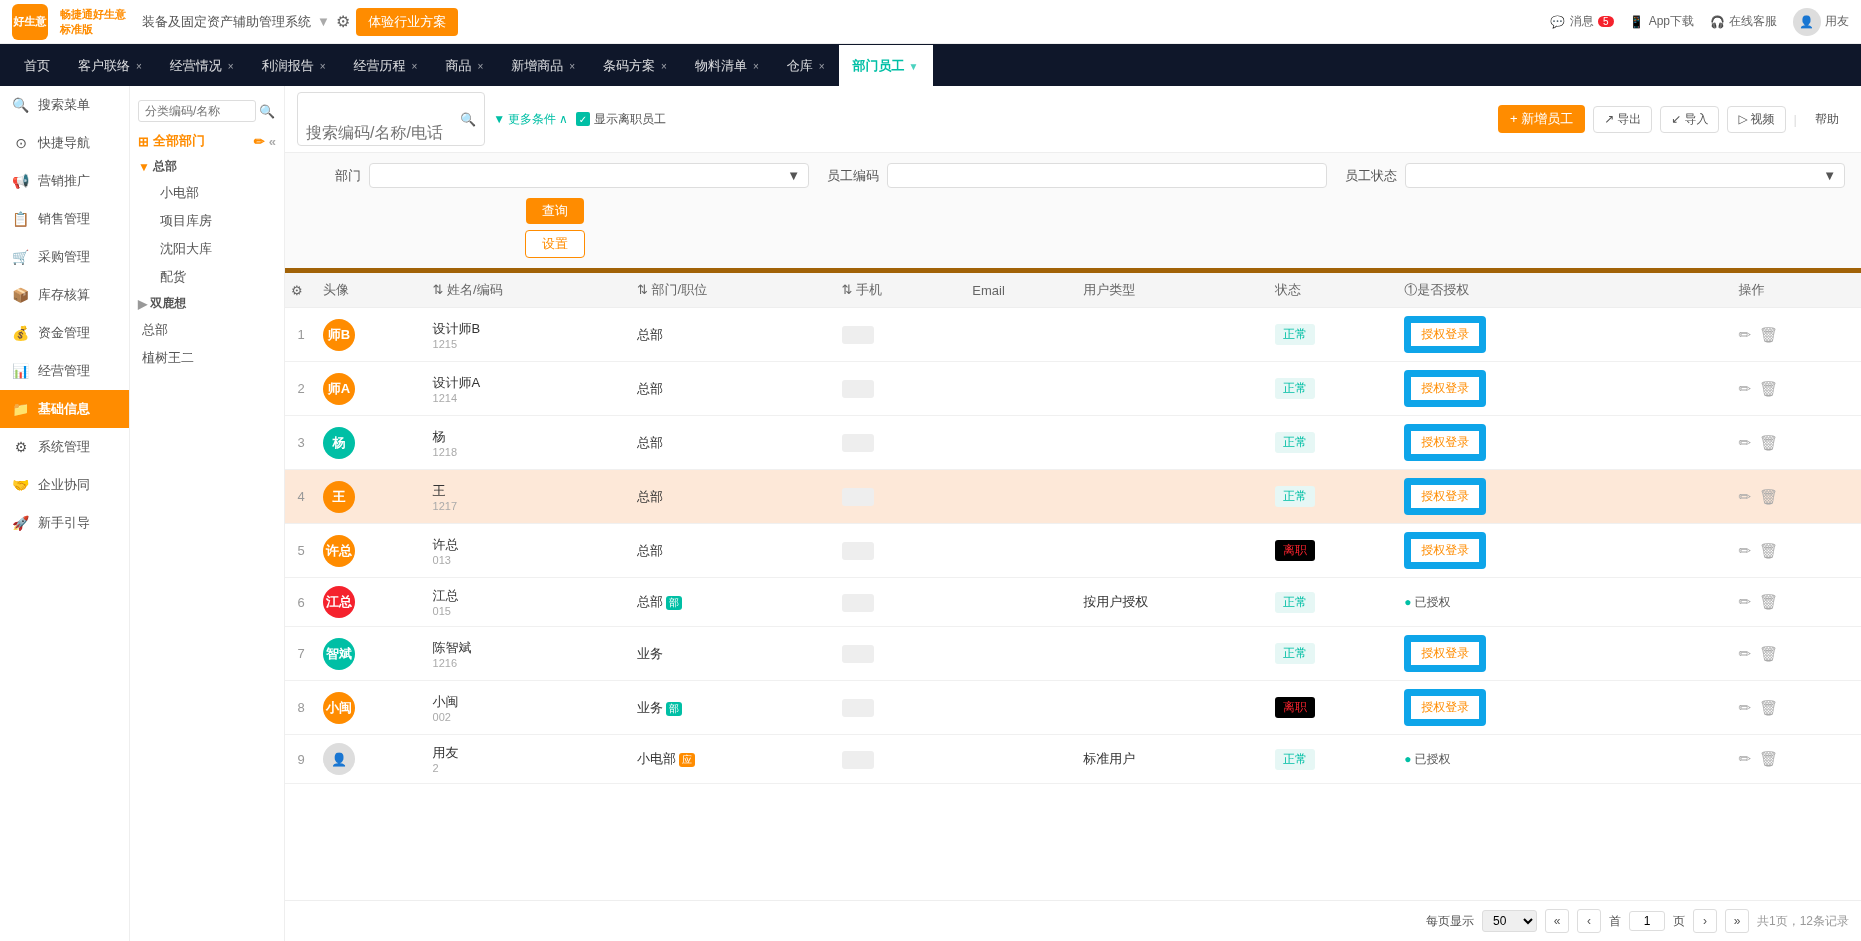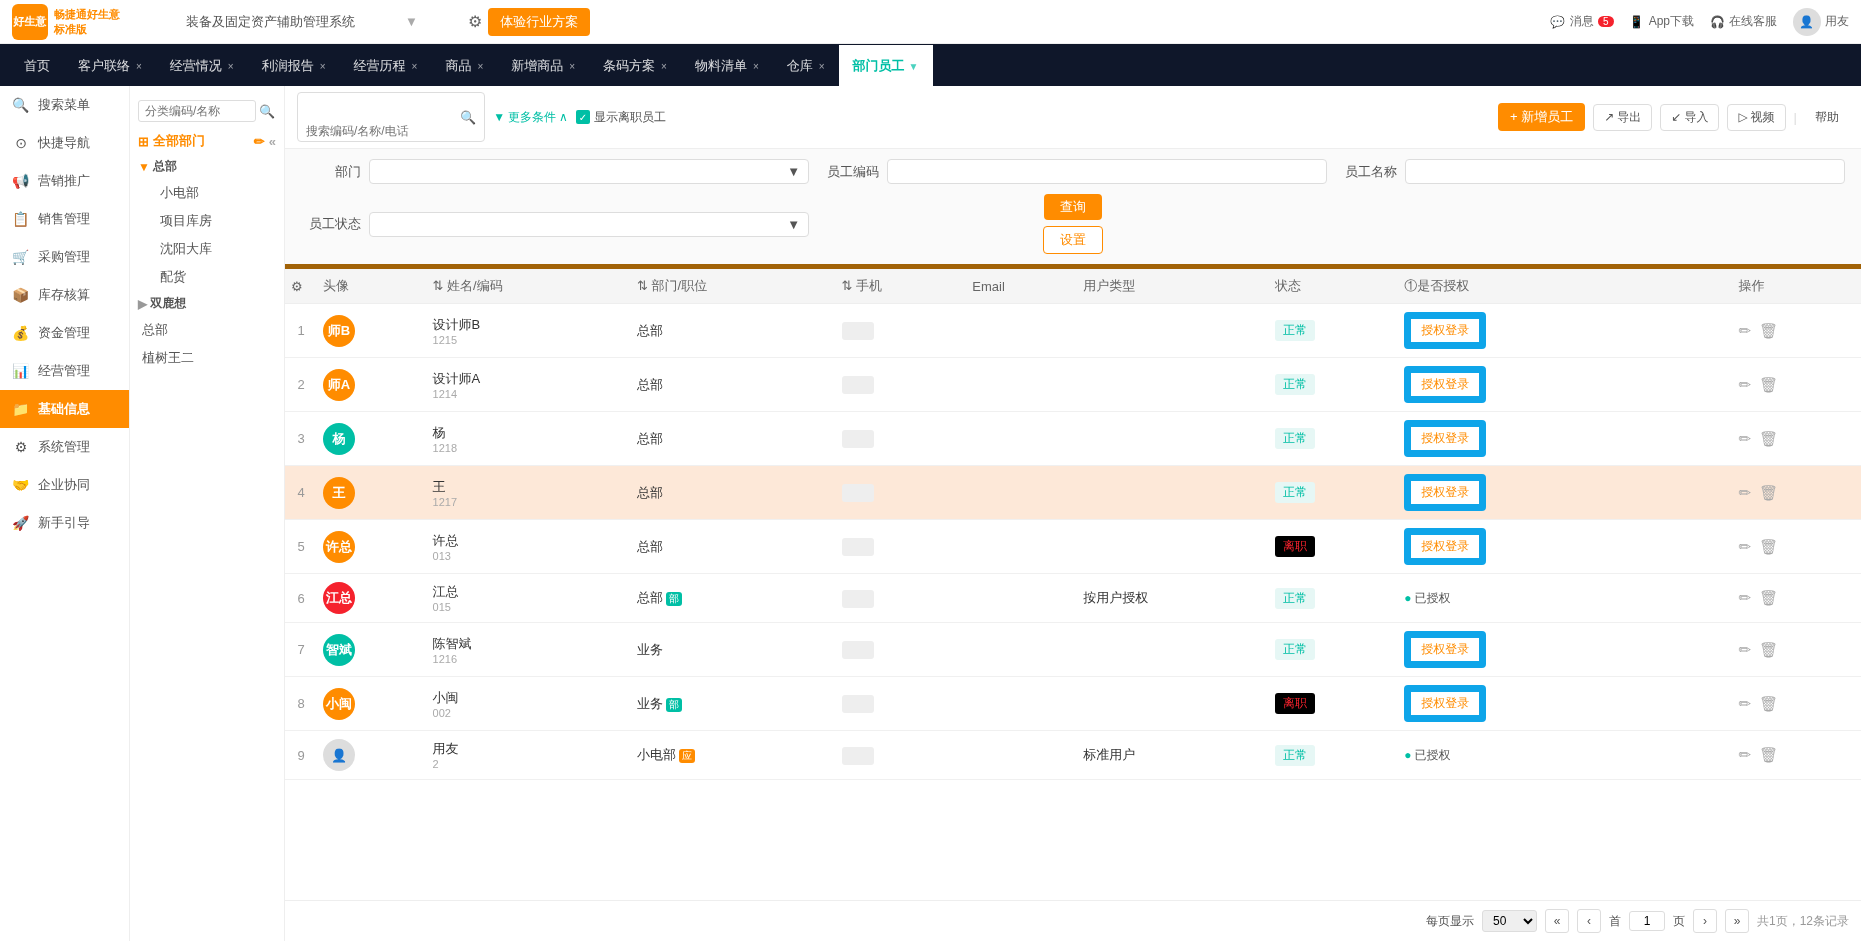--- a/index.html
+++ b/index.html
@@ -1,24 +1,24 @@
 <!DOCTYPE html>
 <html><head>
   <meta charset="utf-8">
   <style>
     * { box-sizing: border-box; margin: 0; padding: 0; }
     body { font-family: 'Microsoft YaHei', Arial, sans-serif; font-size: 13px; background: #f5f5f5; color: #333; }
 
     
     .top-bar { display: flex; align-items: center; background: #fff; height: 44px; padding: 0 12px; border-bottom: 1px solid #eee; }
-    .logo-area { display: flex; align-items: center; gap: 6px; width: 130px; }
+    .logo-area { display: flex; align-items: center; gap: 12px; width: 130px; }
     .logo-icon { width: 36px; height: 36px; background: #ff8c00; border-radius: 6px; display: flex; align-items: center; justify-content: center; color: #fff; font-size: 11px; font-weight: bold; }
     .logo-text { font-size: 12px; color: #ff8c00; font-weight: bold; line-height: 1.3; }
     .system-title { font-size: 13px; color: #555; flex: 1; display: flex; align-items: center; gap: 6px; }
-    .system-title span { cursor: pointer; margin-left: 44px; }
+    .system-title span { cursor: pointer; }
     .top-right { display: flex; align-items: center; gap: 16px; margin-left: auto; }
     .top-icon-btn { display: flex; align-items: center; gap: 4px; cursor: pointer; color: #666; font-size: 12px; }
     .badge { background: #f5222d; color: #fff; border-radius: 10px; font-size: 10px; padding: 0 4px; min-width: 16px; text-align: center; }
     .try-btn { background: #ff8c00; color: #fff; border: none; border-radius: 4px; padding: 5px 12px; cursor: pointer; font-size: 13px; }
     .gear-btn { color: #666; cursor: pointer; font-size: 16px; }
 
     
     .nav-tabs { display: flex; align-items: center; background: #0f172a; height: 42px; padding: 2px 0 0 10px; overflow: hidden; }
     .nav-tab { padding: 0 14px; height: 42px; display: flex; align-items: center; color: rgba(255,255,255,0.85); font-size: 13px; cursor: pointer; white-space: nowrap; gap: 4px; }
     .nav-tab.active { background: #fff; color: #00bfa5; font-weight: bold; }
@@ -48,21 +48,21 @@
     .dept-tree-item { padding: 5px 8px 5px 20px; font-size: 13px; color: #555; cursor: pointer; display: flex; align-items: center; gap: 4px; }
     .dept-tree-child { padding-left: 30px; }
     .dept-tree-section { padding: 4px 8px 4px 12px; font-size: 12px; color: #999; display: flex; align-items: center; gap: 3px; }
 
     
     .employee-list { flex: 1; display: flex; flex-direction: column; background: #fff; overflow: hidden; }
 
     
     .emp-toolbar { display: flex; align-items: center; padding: 6px 12px; gap: 8px; border-bottom: 1px solid #eee; flex-wrap: wrap; }
     .search-input-wrap { display: flex; align-items: center; border: 1px solid #ddd; border-radius: 4px; padding: 3px 8px; gap: 4px; }
-    .search-input-wrap input { border: none; outline: none; font-size: 12px; width: 150px; margin-top: 28px; }
+    .search-input-wrap input { border: none; outline: none; font-size: 16px; width: 150px; margin-top: 28px; }
     .filter-btn { display: flex; align-items: center; gap: 3px; color: #00bfa5; font-size: 12px; cursor: pointer; }
     .show-resigned { display: flex; align-items: center; gap: 4px; font-size: 12px; color: #555; cursor: pointer; }
     .checkbox-checked { width: 14px; height: 14px; background: #00bfa5; border-radius: 2px; display: flex; align-items: center; justify-content: center; color: #fff; font-size: 10px; }
     .toolbar-right { margin-left: auto; display: flex; align-items: center; gap: 8px; }
     .btn-add-emp { background: #ff8c00; color: #fff; border: none; border-radius: 4px; padding: 5px 12px; cursor: pointer; font-size: 13px; display: flex; align-items: center; gap: 4px; }
     .btn-outline { border: 1px solid #ddd; background: #fff; border-radius: 4px; padding: 4px 10px; cursor: pointer; font-size: 12px; color: #555; display: flex; align-items: center; gap: 3px; }
 
     
     .filter-area { background: #fafafa; border-bottom: 5px solid #a16207; padding: 10px 16px; display: grid; grid-template-columns: 1fr 1fr 1fr; gap: 10px; align-items: center; }
     .filter-row { display: flex; align-items: center; gap: 8px; }
@@ -286,26 +286,20 @@
             <span class="filter-label">部门</span>
             <div class="filter-select">
               <span></span>
               <span>▼</span>
             </div>
           </div>
           <div class="filter-row">
             <span class="filter-label">员工编码</span>
             <input type="text" class="filter-input" style="">
           </div>
-          <div style="display:flex;flex-direction:column;gap:6px;">
-            <div class="filter-row">
-              <span class="filter-label">员工名称</span>
-              <input type="text" class="filter-input" style="width: 200px;">
-            </div>
-          </div>
           <div class="filter-row">
             <span class="filter-label">员工状态</span>
             <div class="filter-select">
               <span></span>
               <span>▼</span>
             </div>
           </div>
           <div style="display:flex;flex-direction:column;gap:6px;align-items:center;">
             <button class="btn-query">查询</button>
             <button class="btn-set">设置</button>

